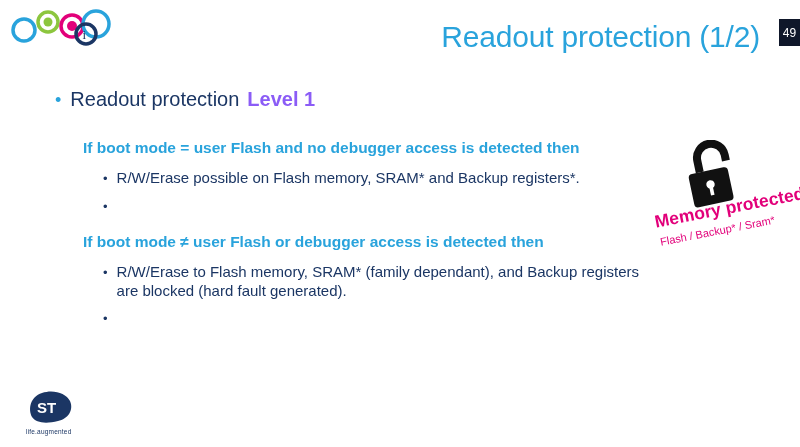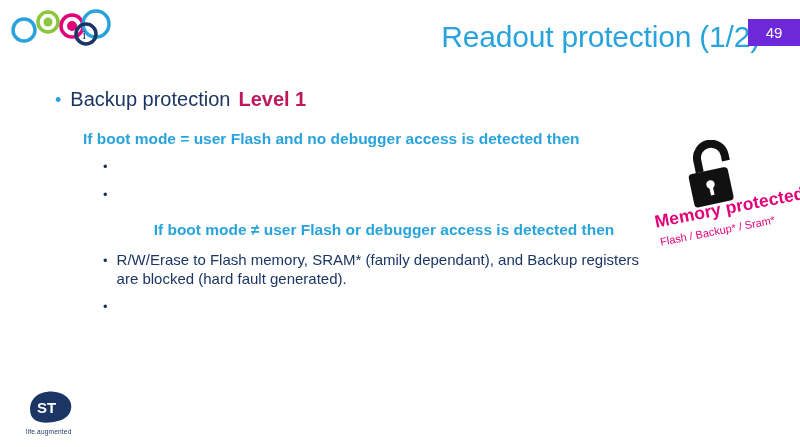--- a/index.html
+++ b/index.html
@@ -36,25 +36,25 @@
     text-align: right;
     color: #29a3dc;
     font-size: 30px;
     letter-spacing: -0.2px;
     white-space: nowrap;
   }
   .page-badge {
     position: absolute;
     right: 0;
     top: 19px;
-    width: 52px;
+    width: 21px;
     height: 27px;
-    background: #6d28d9;
+    background: #0f172a;
     color: #ffffff;
-    font-size: 15px;
+    font-size: 12px;
     display: flex;
     align-items: center;
     justify-content: center;
   }
 
   
   .content {
     position: absolute;
     left: 55px;
     top: 88px;
@@ -66,34 +66,33 @@
     display: flex;
     align-items: baseline;
   }
   .lvl1 .bullet {
     color: #29a3dc;
     font-size: 18px;
     margin-right: 9px;
     line-height: 1;
   }
   .lvl1 .strong-pink {
-    color: #be185d;
+    color: #8b5cf6;
     font-weight: bold;
     margin-left: 8px;
   }
   .cond {
     margin-left: 28px;
-    margin-top: 19px;
+    margin-top: 28px;
     color: #29a3dc;
     font-weight: bold;
     font-size: 15.5px;
   }
   .cond.second {
     margin-top: 17px;
-    text-align: center;
   }
   .sub {
     margin-left: 48px;
     margin-top: 11px;
     display: flex;
     align-items: baseline;
     color: #1b3664;
     font-size: 15px;
     max-width: 560px;
     line-height: 1.28;
@@ -183,28 +182,29 @@
   <div class="slide-title">Readout protection (1/2)</div>
 
   <div class="page-badge">
     <span>49</span>
   </div>
 
   <div class="content">
 
     <div class="lvl1">
       <span class="bullet">•</span>
-      <span>Backup protection</span>
+      <span>Readout protection</span>
       <span class="strong-pink">Level 1</span>
     </div>
 
     <div class="cond">If boot mode = user Flash and no debugger access is detected then</div>
 
     <div class="sub">
       <span class="dot">•</span>
+      <span>R/W/Erase possible on Flash memory, SRAM* and Backup registers*.</span>
     </div>
 
     <div class="sub">
       <span class="dot">•</span>
     </div>
 
     <div class="cond second">If boot mode ≠ user Flash or debugger access is detected then</div>
 
     <div class="sub wrap">
       <span class="dot">•</span>

